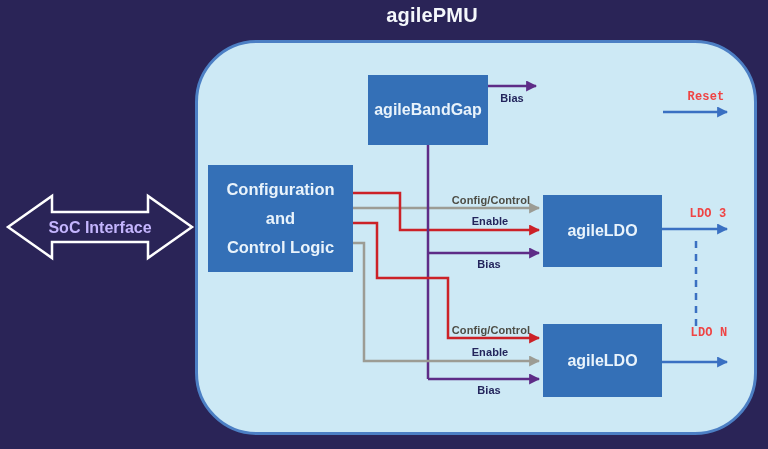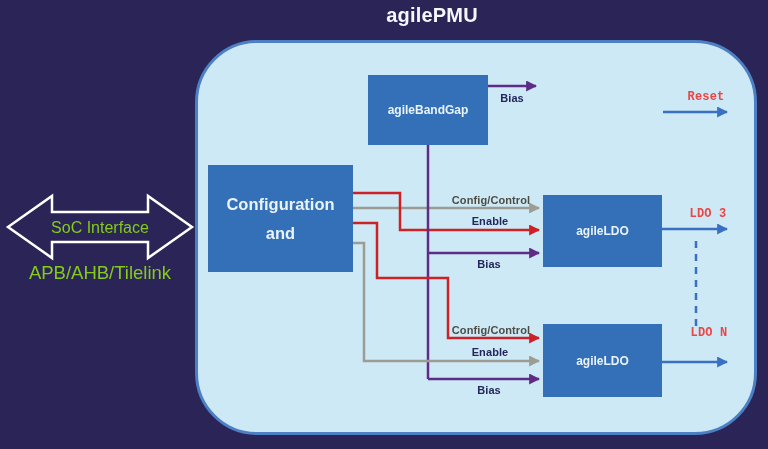--- a/index.html
+++ b/index.html
@@ -14,37 +14,37 @@
     color:#f4f7fb;font-size:20px;font-weight:600;letter-spacing:.2px;white-space:nowrap;
   }
   .pmu-container{
     position:absolute;left:195px;top:40px;width:562px;height:395px;
     background:#cde9f5;border:3px solid #4c7fc4;border-radius:62px;
     box-sizing:border-box;
   }
   .block{
     position:absolute;background:#3470b7;color:#e9f3fb;
     display:flex;align-items:center;justify-content:center;text-align:center;
-    font-size:12px;font-weight:600;white-space:nowrap;
+    font-size:16px;font-weight:600;white-space:nowrap;
   }
   .block.bandgap{left:368px;top:75px;width:120px;height:70px;}
   .block.porbor{left:542px;top:74px;width:121px;height:70px;font-size:16.5px;}
   .block.config{left:208px;top:165px;width:145px;height:107px;font-size:16.5px;line-height:29px;flex-direction:column;}
   .block.ldo1{left:543px;top:195px;width:119px;height:72px;}
   .block.ldon{left:543px;top:324px;width:119px;height:73px;}
   svg.overlay{position:absolute;left:0;top:0;width:768px;height:449px;pointer-events:none;}
   .lbl{
     position:absolute;transform:translate(-50%,-50%);
     font-size:11px;font-weight:700;color:#23255c;white-space:nowrap;letter-spacing:.1px;
   }
   .lbl.config-ctl{color:#4d4d45;}
   .lbl.big{font-size:12px;color:#ef4444;letter-spacing:.2px;font-family:Liberation Mono, monospace;}
   .soc-text{
-    position:absolute;transform:translate(-50%,-50%);color:#84cc16;
-    font-weight:400;white-space:nowrap;
+    position:absolute;transform:translate(-50%,-50%);color:#c4b5fd;
+    font-weight:700;white-space:nowrap;
   }
   .soc-label{left:100px;top:228px;font-size:16px;}
   .soc-bus{left:100px;top:273px;font-size:18.5px;}
 </style>
 </head>
 <body>
 
 <div id="canvas">
 
   <div class="title">agilePMU</div>
@@ -92,20 +92,21 @@
 
     <polygon points="8,227 52,196 52,212 148,212 148,196 192,227 148,258 148,242 52,242 52,258" fill="none" stroke="#ffffff" stroke-width="2.5" stroke-linejoin="miter"></polygon>
   </svg>
 
   <div class="block bandgap">
     <span>agileBandGap</span>
   </div>
   <div class="block config">
     <span>Configuration</span>
     <span>and</span>
+    <span>Control Logic</span>
   </div>
   <div class="block ldo1">
     <span>agileLDO</span>
   </div>
   <div class="block ldon">
     <span>agileLDO</span>
   </div>
 
   <div class="lbl" style="left:512px;top:98px;">Bias</div>
   <div class="lbl big" style="left:706px;top:97px;">Reset</div>
@@ -115,15 +116,14 @@
   <div class="lbl" style="left:489px;top:264px;">Bias</div>
 
   <div class="lbl config-ctl" style="left:491px;top:330px;">Config/Control</div>
   <div class="lbl" style="left:490px;top:352px;">Enable</div>
   <div class="lbl" style="left:489px;top:390px;">Bias</div>
 
   <div class="lbl big" style="left:708px;top:214px;">LDO 3</div>
   <div class="lbl big" style="left:709px;top:333px;">LDO N</div>
 
   <div class="soc-text soc-label">SoC Interface</div>
-  <div class="soc-text soc-bus">APB/AHB/Tilelink</div>
 
 </div>
 
 </body></html>

